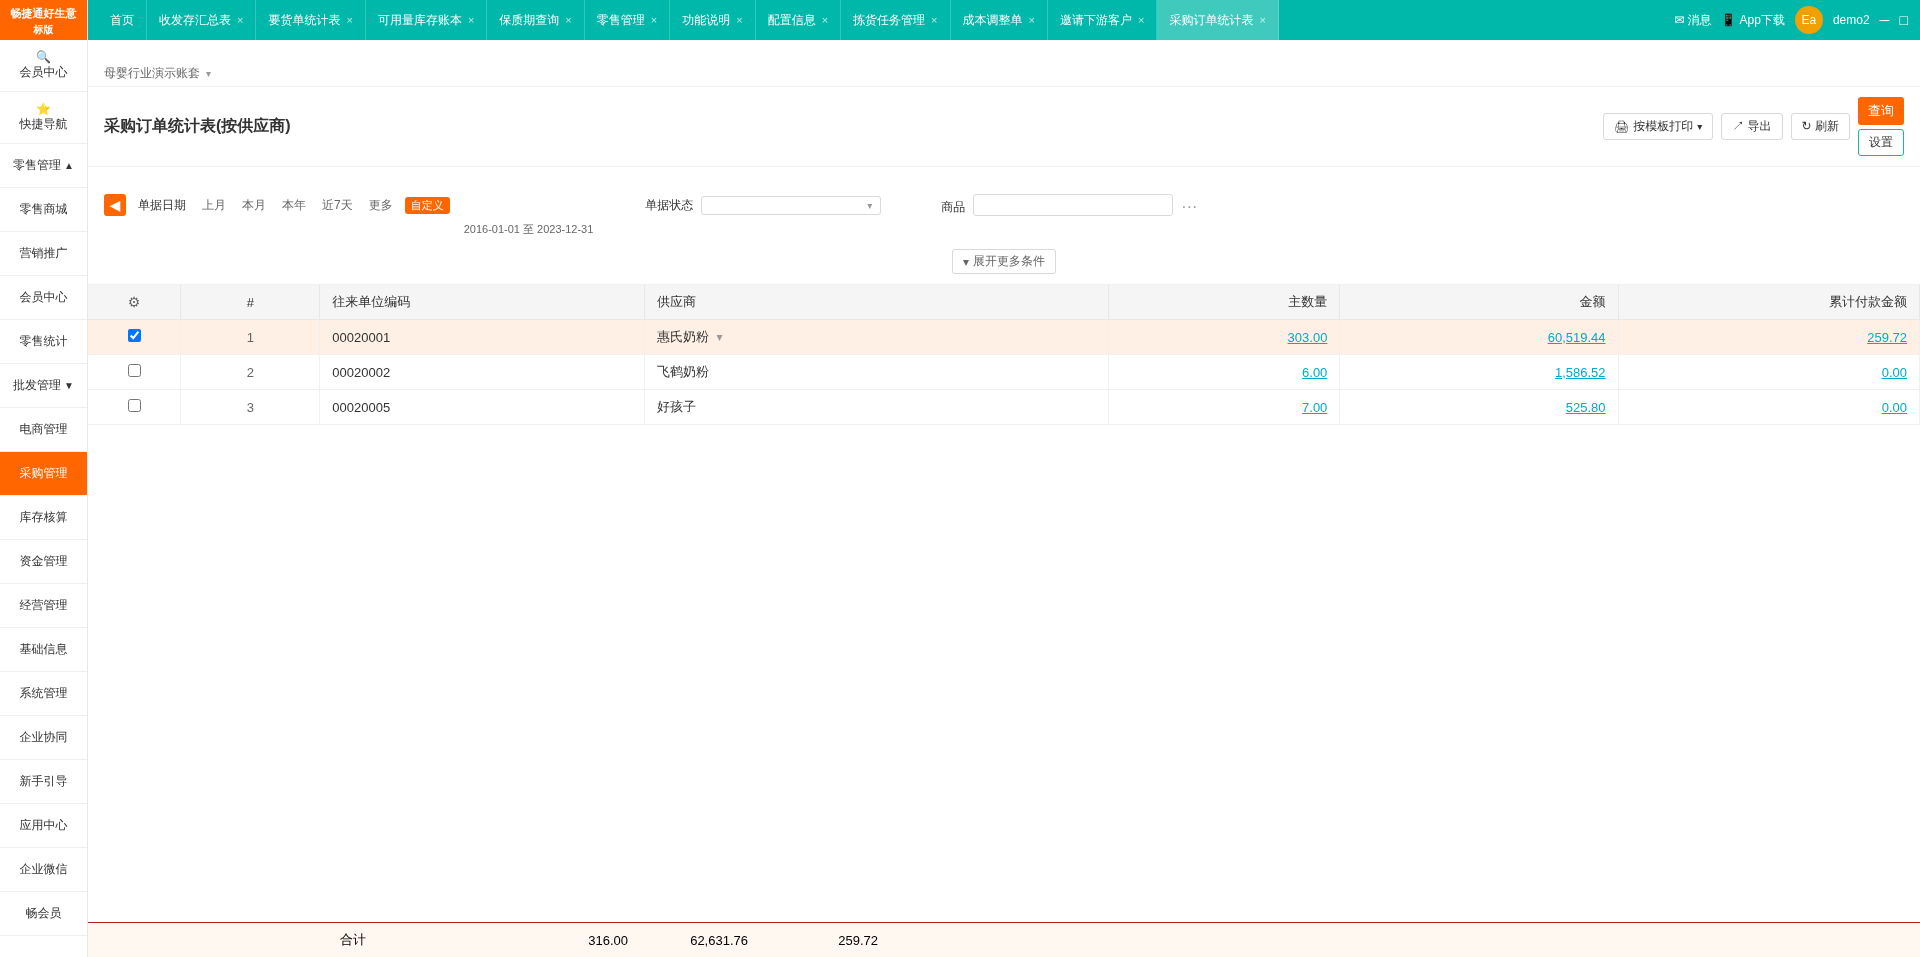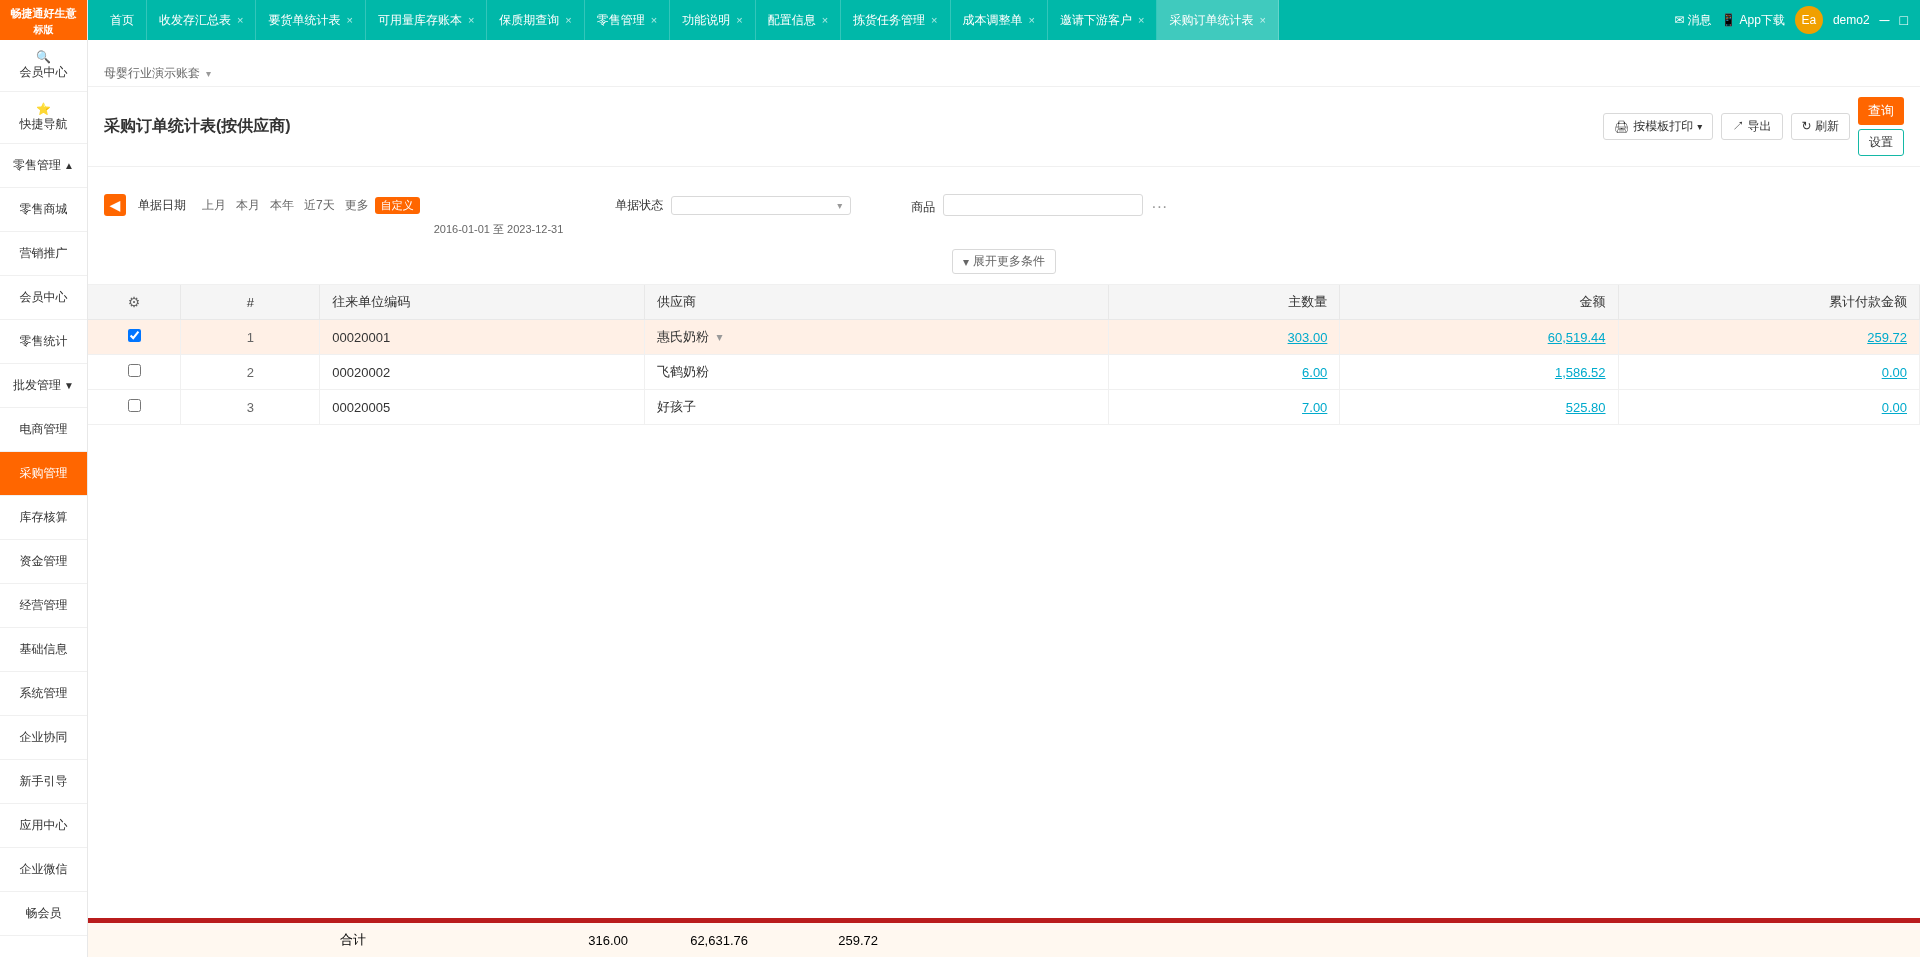--- a/index.html
+++ b/index.html
@@ -192,21 +192,21 @@
       gap: 12px;
     }
     .filter-label {
       font-size: 12px;
       color: #333;
       white-space: nowrap;
     }
     .filter-date-options {
       display: flex;
       align-items: center;
-      gap: 2px;
+      gap: 8px;
     }
     .date-option {
       font-size: 12px;
       color: #666;
       cursor: pointer;
       padding: 2px 4px;
     }
     .custom-date-badge {
       background: #ff6600;
       color: #fff;
@@ -324,21 +324,21 @@
     }
     tbody td:nth-child(2) { text-align: center; color: #666; }
     tbody td:nth-child(5) { text-align: right; }
     tbody td:nth-child(6) { text-align: right; }
     tbody td:nth-child(7) { text-align: right; }
     .link { color: #00aacc; text-decoration: underline; cursor: pointer; }
 
     
     .table-footer {
       background: #fff8f0;
-      border-top: 5px solid #b91c1c;
+      border-top: 1px solid #b91c1c;
       padding: 0;
       flex-shrink: 0;
     }
     .footer-row {
       display: flex;
       align-items: center;
       padding: 8px 12px;
       font-size: 13px;
     }
 

